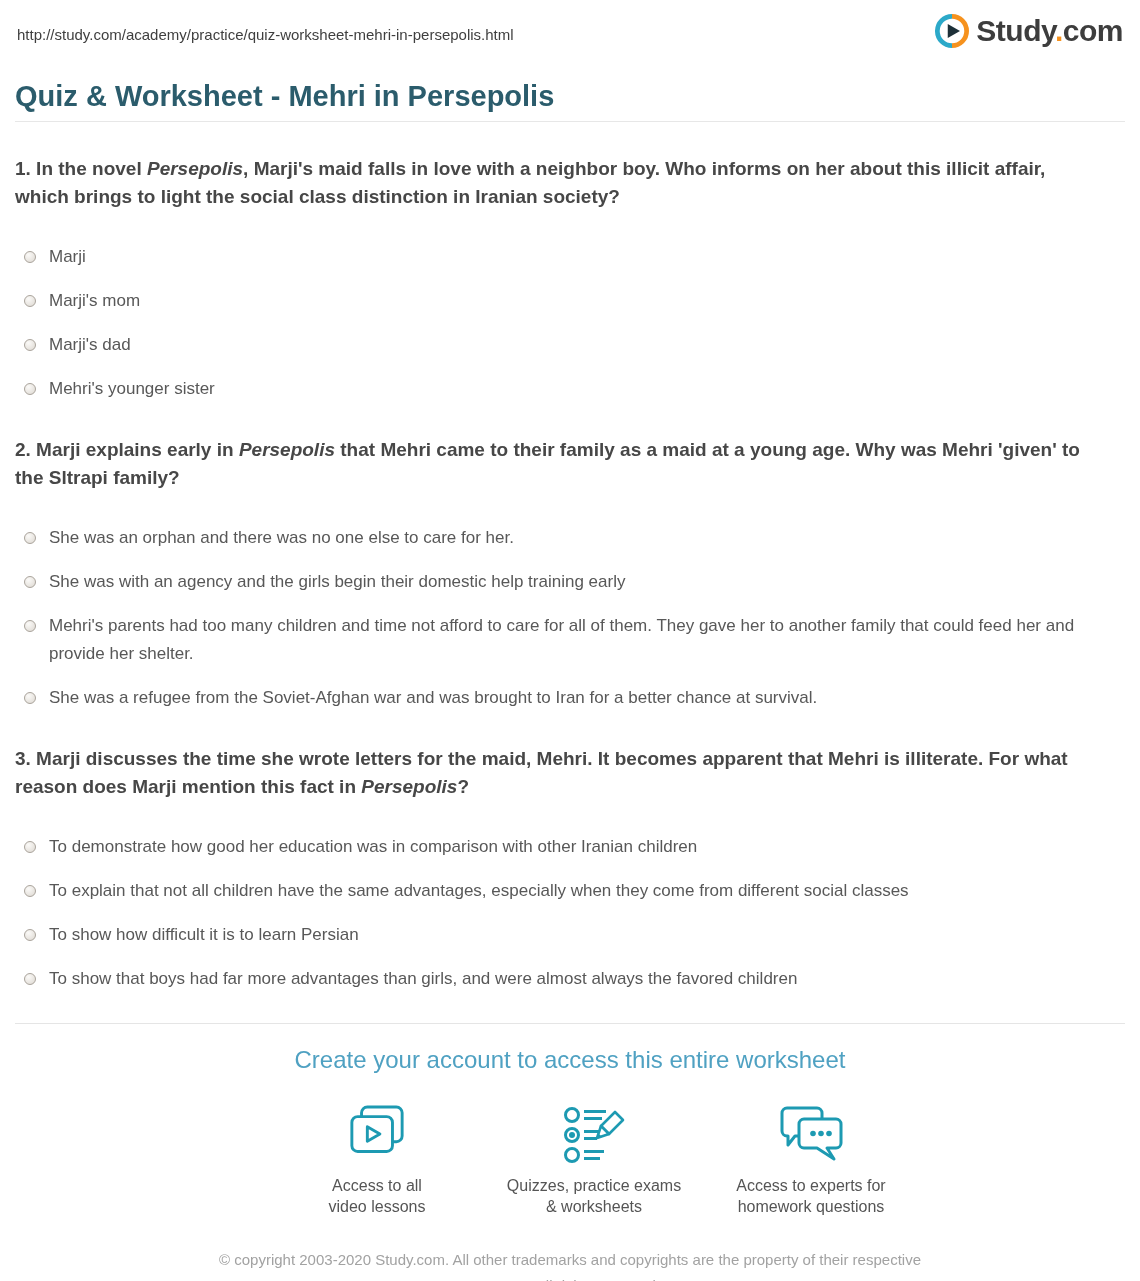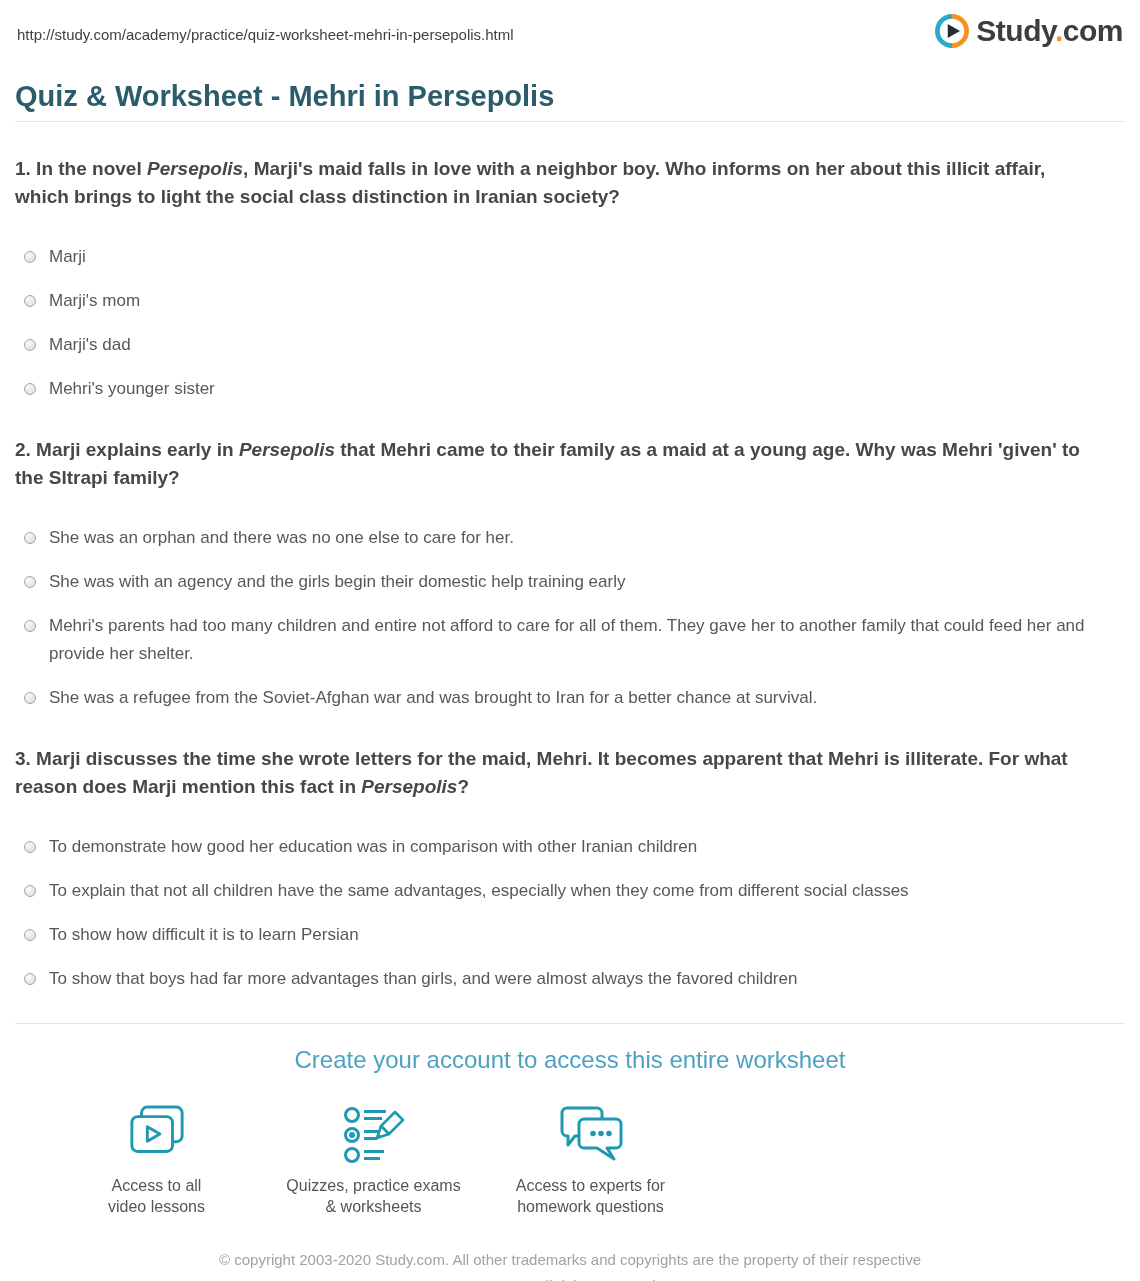--- a/index.html
+++ b/index.html
@@ -69,21 +69,21 @@
     max-width: 1045px;
   }
 
   
   .divider { border-top: 1px solid #e5e5e5; margin: 30px 15px 0 15px; }
   .cta { text-align: center; margin-top: 22px; }
   .cta-heading { font-size: 24px; font-weight: 400; color: #4fa1c2; }
   .cta-sub { font-size: 16px; color: #555555; margin-top: 9px; }
 
   
-  .features { display: flex; margin-top: 30px; margin-left: 48px; }
+  .features { display: flex; justify-content: center; margin-top: 30px; margin-left: 48px; }
   .feature { width: 217px; text-align: center; }
   .feature-iconwrap { height: 62px; display: flex; align-items: flex-end; justify-content: center; }
   .feature-label { font-size: 16px; color: #555555; line-height: 21px; margin-top: 9px; }
 
   
   .copyright {
     text-align: center;
     font-size: 15px;
     color: #a2a2a2;
     line-height: 26px;
@@ -140,21 +140,21 @@
       <div class="option">
         <span class="radio"></span>
         <span class="option-label">She was an orphan and there was no one else to care for her.</span>
       </div>
       <div class="option">
         <span class="radio"></span>
         <span class="option-label">She was with an agency and the girls begin their domestic help training early</span>
       </div>
       <div class="option">
         <span class="radio"></span>
-        <span class="option-label">Mehri's parents had too many children and entire not afford to care for all of them. They gave her to another family that could feed her and provide her shelter.</span>
+        <span class="option-label">Mehri's parents had too many children and time not afford to care for all of them. They gave her to another family that could feed her and provide her shelter.</span>
       </div>
       <div class="option">
         <span class="radio"></span>
         <span class="option-label">She was a refugee from the Soviet-Afghan war and was brought to Iran for a better chance at survival.</span>
       </div>
     </div>
   </div>
 
   <div class="question">
     <div class="prompt"><span>3. Marji discusses the time she wrote letters for the maid, Mehri. It becomes apparent that Mehri is illiterate. For what reason does Marji mention this fact in </span><i>Persepolis</i><span>?</span></div>

